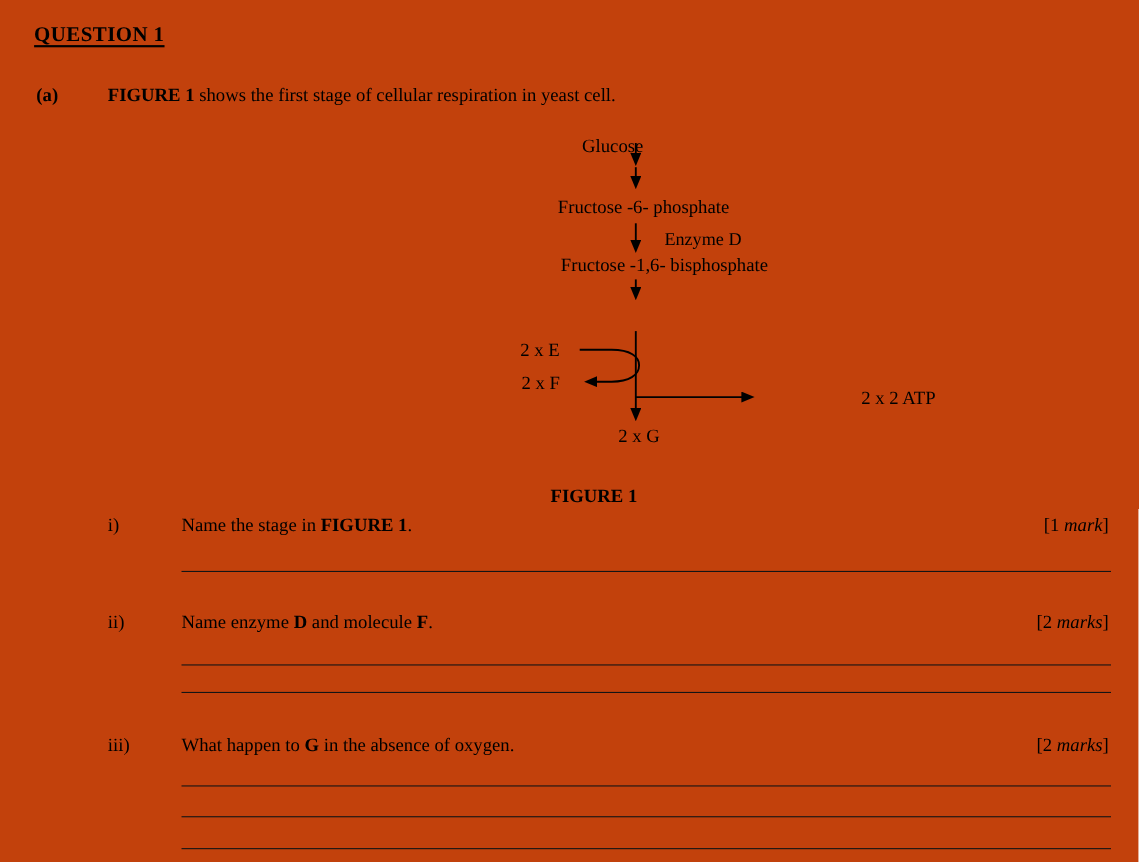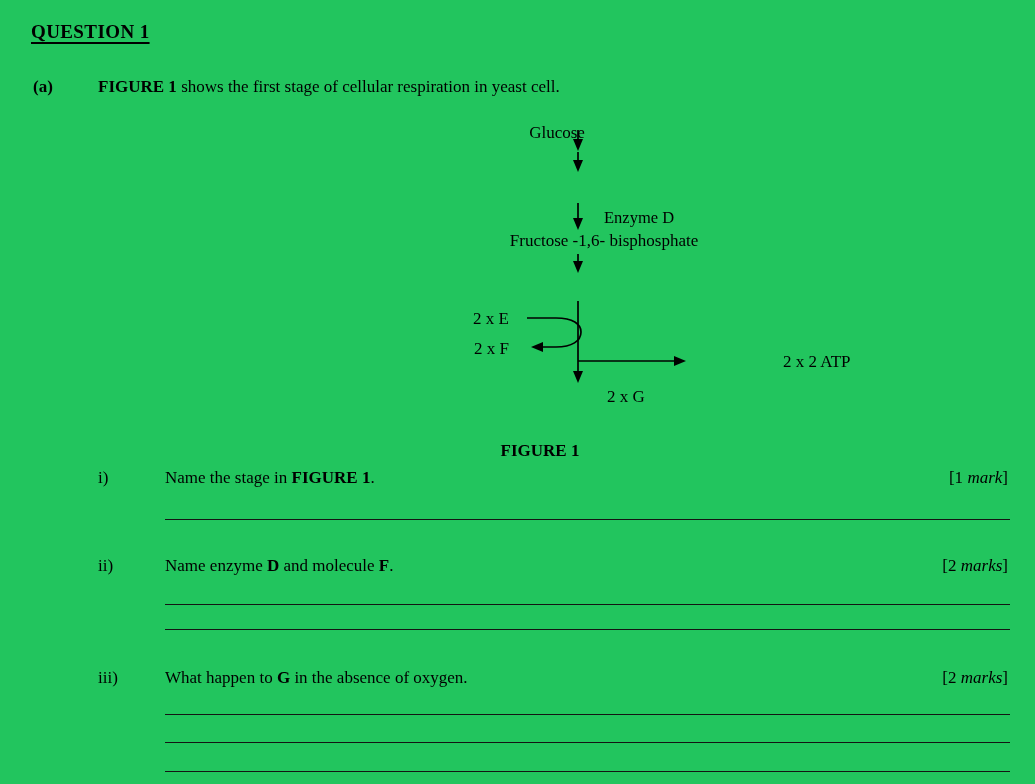--- a/index.html
+++ b/index.html
@@ -1,17 +1,17 @@
 <!DOCTYPE html>
 <html><head>
 <meta charset="utf-8">
 <style>
   html,body { margin:0; padding:0; background:#ffffff; }
   .page {
-    position:relative; width:1035px; height:784px; background:#22c55e;
+    position:relative; width:1035px; height:784px; background:#c2410c;
     font-family:"Liberation Serif","DejaVu Serif",serif;
     font-size:17px; color:#000; overflow:hidden;text-align:center;
   }
   .abs { position:absolute; white-space:nowrap; line-height:21px; }
   .cx  { transform:translateX(-50%); }
   .bold { font-weight:bold; }
   .title {
     position:absolute; left:31px; top:21px;
     font-weight:bold; font-size:19px; letter-spacing:0.4px;
     text-decoration:underline; text-decoration-thickness:2px; text-underline-offset:4px;
@@ -48,26 +48,27 @@
       <path d="M527,318 H556 C573,318 581,324 581,332 C581,341 572,347 556,347 H541" marker-end="url(#ah)"></path>
     </g>
   </svg>
 
   <div class="title">QUESTION 1</div>
 
   <span class="abs bold" style="left:33px; top:76px;">(a)</span>
   <span class="abs" style="left:98px; top:76px;"><b>FIGURE 1</b><span> shows the first stage of cellular respiration in yeast cell.</span></span>
 
   <span class="abs cx" style="left:557px; top:108px;margin-top:14px;">Glucose</span>
+  <span class="abs cx" style="left:585px; top:178px;">Fructose -6- phosphate</span>
   <span class="abs enzyme" style="left:604px; top:207px;">Enzyme D</span>
   <span class="abs cx" style="left:604px; top:230px;">Fructose -1,6- bisphosphate</span>
   <span class="abs" style="left:473px; top:308px;">2 x E</span>
   <span class="abs" style="left:474px; top:338px;">2 x F</span>
   <span class="abs" style="left:747px; top:351px;margin-left:36px;">2 x 2 ATP</span>
-  <span class="abs cx" style="left:581px; top:386px;margin-left:45px;">2 x G</span>
+  <span class="abs cx" style="left:581px; top:386px;">2 x G</span>
 
   <span class="abs cx bold" style="left:540px; top:440px;">FIGURE 1</span>
 
   <div class="qrow" style="top:468px;">
     <span class="qnum">i)</span>
     <span class="qtext"><span>Name the stage in </span><b>FIGURE 1</b><span>.</span></span>
     <span class="qmarks"><span>[1 </span><i>mark</i><span>]</span></span>
   </div>
   <div class="ans-line" style="top:519px;"></div>
 

